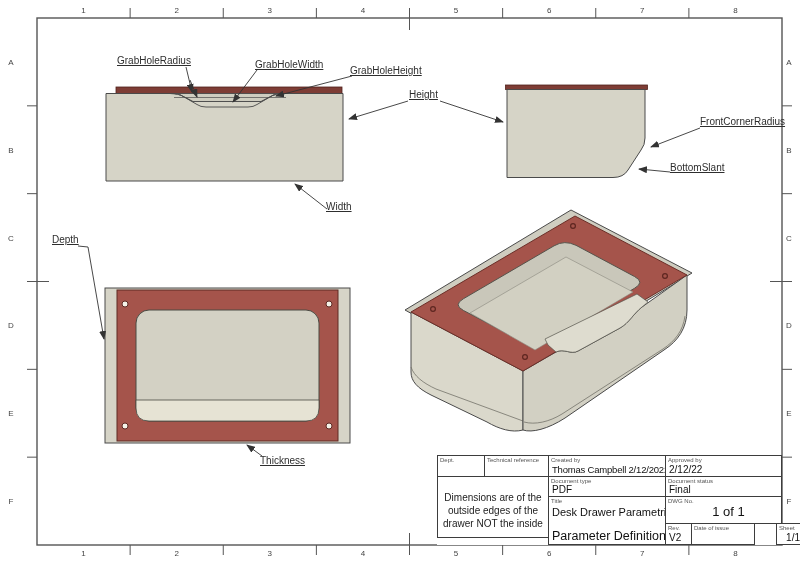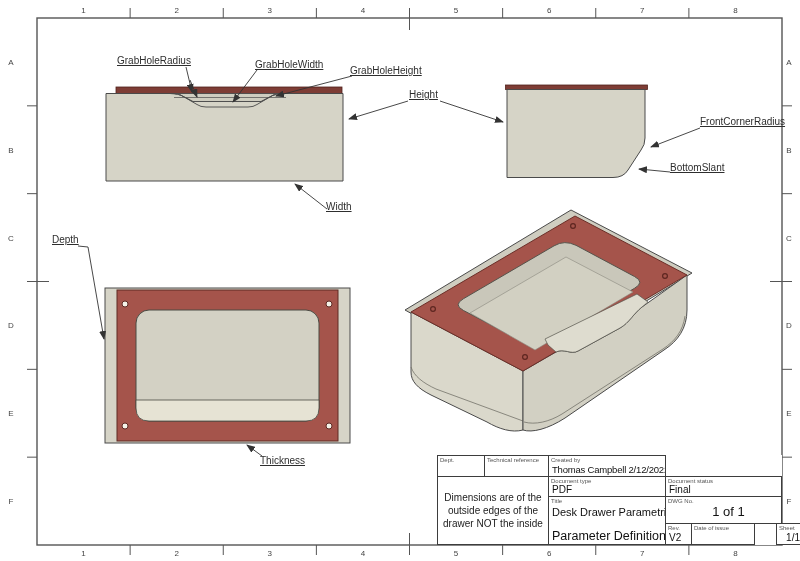--- a/index.html
+++ b/index.html
@@ -167,22 +167,26 @@
   <div class="cell" style="left:0;top:0;width:48px;height:22px;">
     <span class="lab">Dept.</span>
   </div>
   <div class="cell" style="left:47px;top:0;width:65px;height:22px;">
     <span class="lab">Technical reference</span>
   </div>
   <div class="cell" style="left:111px;top:0;width:118px;height:22px;">
     <span class="lab">Created by</span>
     <span class="val" style="font-size:9.5px;letter-spacing:-0.2px;">Thomas Campbell 2/12/2022</span>
   </div>
-
-  <div class="cell" style="left:0;top:21px;width:112px;height:69px;">
+  <div class="cell" style="left:228px;top:0;width:117px;height:22px;">
+    <span class="lab">Approved by</span>
+    <span class="val">2/12/22</span>
+  </div>
+
+  <div class="cell" style="left:0;top:21px;width:112px;height:62px;">
     <div class="note-text">Dimensions are of the outside edges of the drawer NOT the inside</div>
   </div>
   <div class="cell" style="left:111px;top:21px;width:118px;height:21px;">
     <span class="lab">Document type</span>
     <span class="val">PDF</span>
   </div>
   <div class="cell" style="left:228px;top:21px;width:117px;height:21px;">
     <span class="lab">Document status</span>
     <span class="val">Final</span>
   </div>

